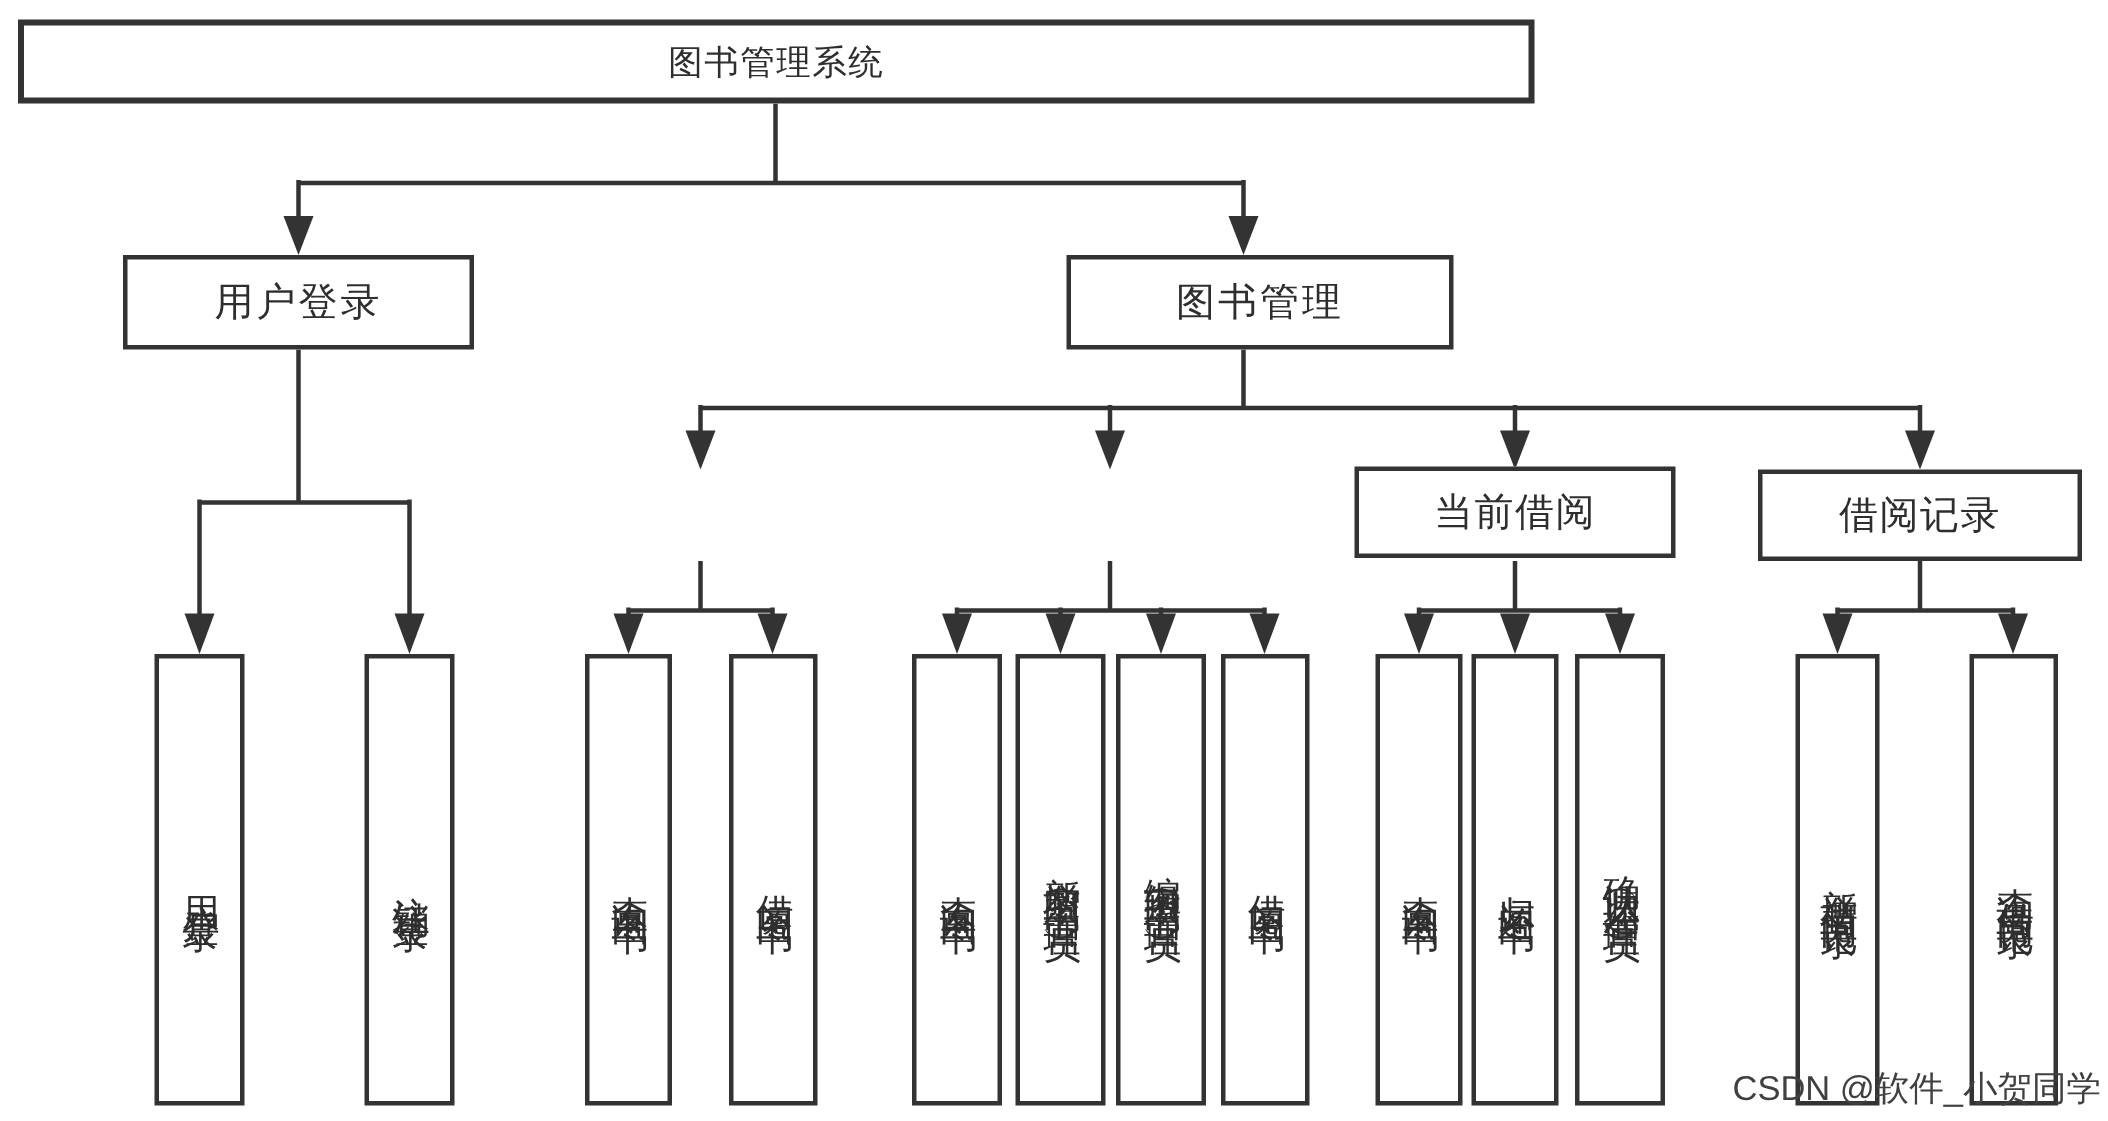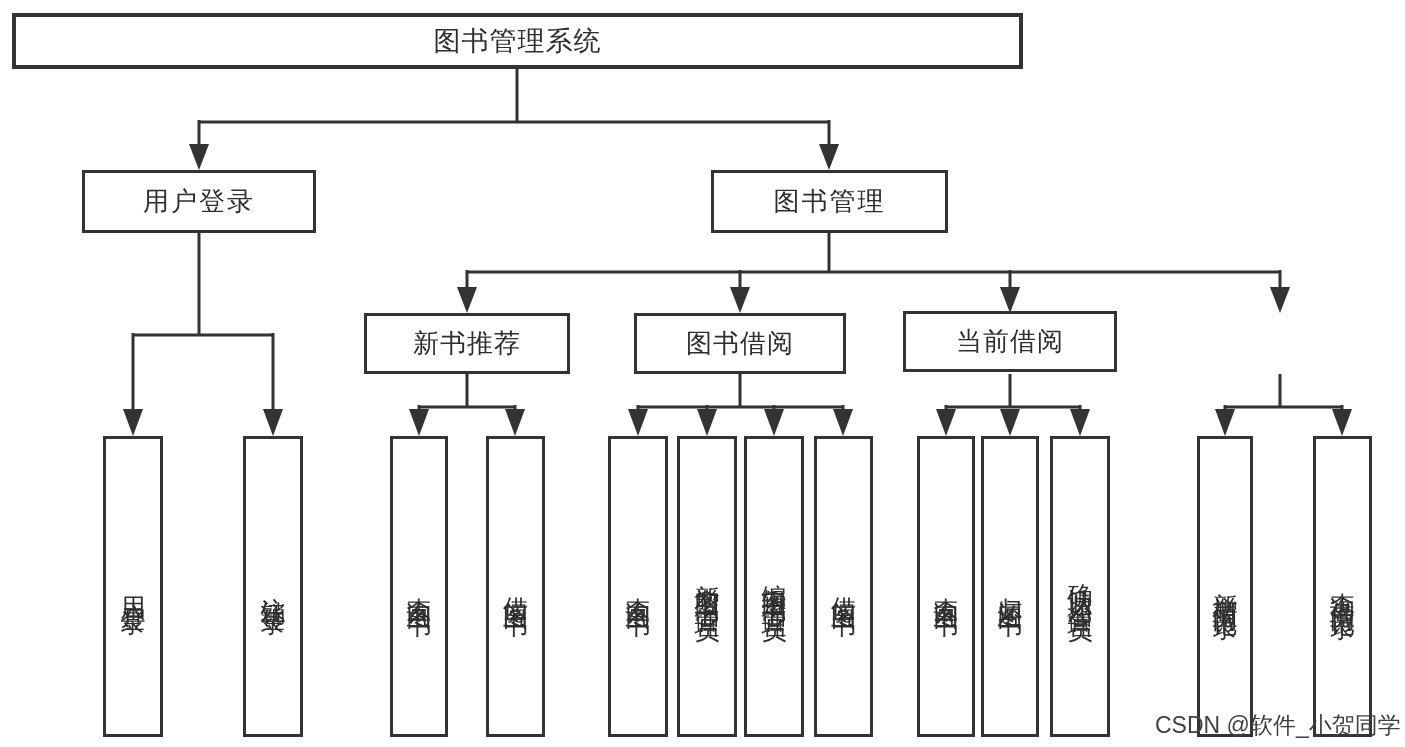--- a/index.html
+++ b/index.html
@@ -15,21 +15,21 @@
     position: absolute;
     box-sizing: border-box;
     background: #ffffff;
     border: 3px solid #333333;
     color: #2e2e2e;
     display: flex;
     align-items: center;
     justify-content: center;
     text-align: center;
   }
-  .box.root { border-width: 4px; font-size: 27px; letter-spacing: 1px; }
+  .box.root { border-width: 4px; font-size: 23px; letter-spacing: 1px; }
   .box.h2   { font-size: 26px; letter-spacing: 2px; }
   .box.h3   { font-size: 26px; letter-spacing: 1px; }
   .box.v {
     writing-mode: vertical-rl;
     text-orientation: mixed;
     font-size: 25px;
     letter-spacing: 5px;
     line-height: 1;
   }
   svg.wires { position: absolute; left: 0; top: 0; }
@@ -88,25 +88,24 @@
     <g>
       <path d="M1280,374 V407 M1225,407 H1342 M1225,405 V412 M1342,405 V412"></path>
       <polygon points="1215,409 1235,409 1225,436"></polygon>
       <polygon points="1332,409 1352,409 1342,436"></polygon>
     </g>
   </svg>
 
   <div class="box root" style="left:12px; top:13px; width:1011px; height:56px;">图书管理系统</div>
 
   <div class="box h2" style="left:82px; top:170px; width:234px; height:63px;">用户登录</div>
-  <div class="box h2" style="left:711px; top:170px; width:237px; height:63px;">图书管理</div>
+  <div class="box h2" style="left:711px; top:170px; width:258px; height:63px;">图书管理</div>
 
-  <div class="box h3" style="left:364px; top:313px; width:206px; height:61px;">新书推荐</div>
-  <div class="box h3" style="left:634px; top:313px; width:212px; height:61px;">图书借阅</div>
   <div class="box h3" style="left:903px; top:311px; width:214px; height:61px;">当前借阅</div>
+  <div class="box h3" style="left:1172px; top:313px; width:216px; height:61px;">借阅记录</div>
 
   <div class="box v" style="left:103px; top:436px; width:60px; height:301px;">用户登录</div>
   <div class="box v" style="left:243px; top:436px; width:60px; height:301px;">注销登录</div>
 
   <div class="box v" style="left:390px; top:436px; width:58px; height:301px;">查询图书</div>
   <div class="box v" style="left:486px; top:436px; width:59px; height:301px;">借阅图书</div>
 
   <div class="box v" style="left:608px; top:436px; width:60px; height:301px;">查询图书</div>
   <div class="box v" style="left:677px; top:436px; width:60px; height:301px;">新增图书（管理员）</div>
   <div class="box v" style="left:744px; top:436px; width:60px; height:301px;">编辑图书（管理员）</div>

